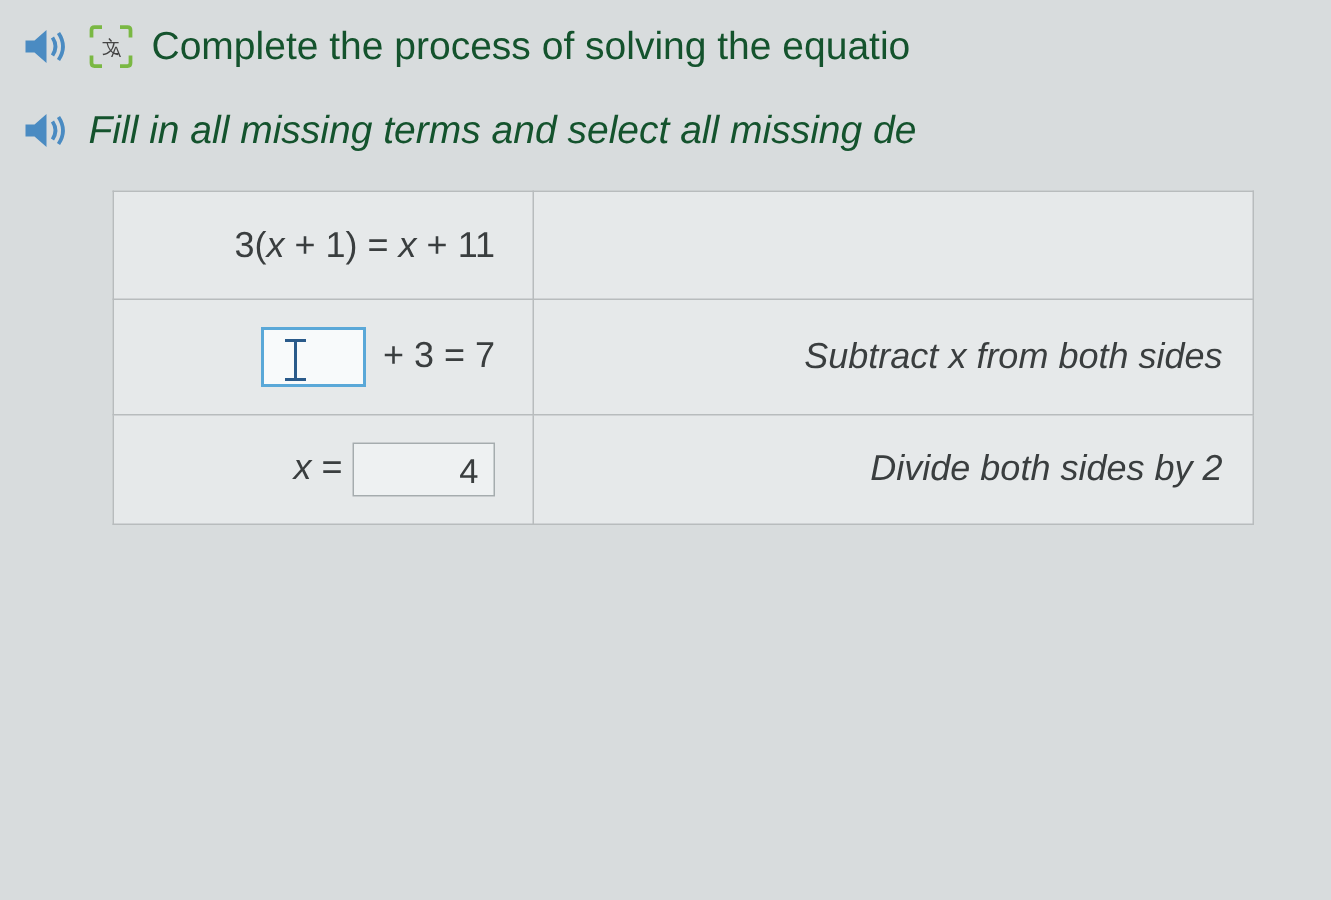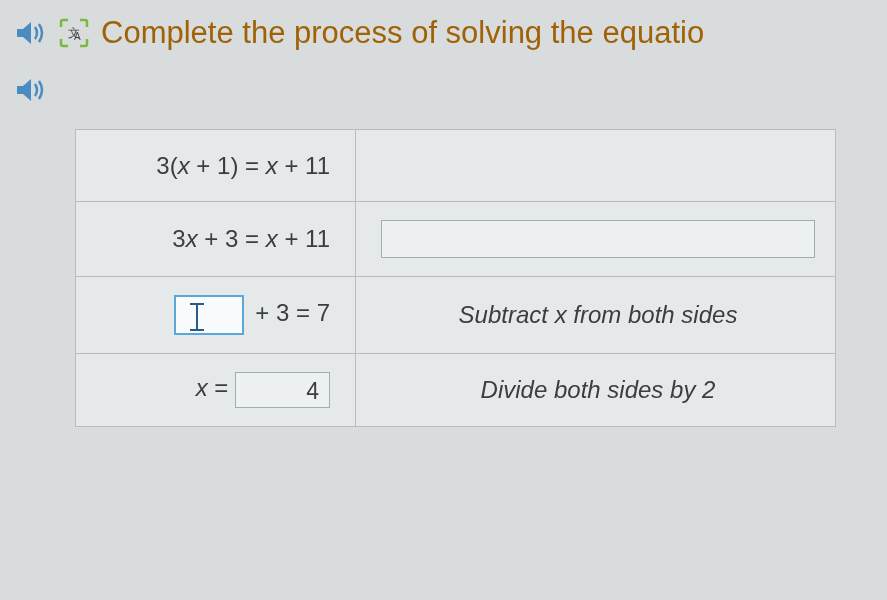--- a/index.html
+++ b/index.html
@@ -30,22 +30,22 @@
     .speaker-icon svg {
       width: 100%;
       height: 100%;
     }
     .scan-icon {
       width: 30px;
       height: 30px;
       flex-shrink: 0;
     }
     .instruction-text {
-      font-size: 31px;
-      color: #a16207;
+      font-size: 26px;
+      color: #14532d;
       white-space: nowrap;
     }
     .italic {
       font-style: italic;
     }
     .table-container {
       margin-left: 60px;
       margin-top: 10px;
     }
     table {
@@ -60,21 +60,21 @@
       vertical-align: middle;
       height: 72px;
     }
     td.equation-cell {
       text-align: right;
       min-width: 280px;
       font-family: Verdana, Arial, sans-serif;
       padding-right: 25px;
     }
     td.description-cell {
-      text-align: center;
+      text-align: right;
       min-width: 480px;
       font-style: italic;
       padding-left: 25px;
     }
     .var {
       font-style: italic;
     }
     .term-input {
       display: inline-block;
       width: 70px;
@@ -150,38 +150,31 @@
 </div>
 
 <div class="line">
   <span class="speaker-icon">
     <svg viewBox="0 0 32 28">
       <path d="M 2 10 L 2 18 L 8 18 L 16 25 L 16 3 L 8 10 Z" fill="#4a8bc2"></path>
       <path d="M 20 8 Q 24 14 20 20" stroke="#4a8bc2" stroke-width="2.5" fill="none"></path>
       <path d="M 24 5 Q 30 14 24 23" stroke="#4a8bc2" stroke-width="2.5" fill="none"></path>
     </svg>
   </span>
+  <span class="instruction-text italic">Fill in all missing terms and select all missing de</span>
 </div>
 
 <div class="table-container">
   <table>
     <tbody>
         <tr>
       <td class="equation-cell">
         <span>3(</span><span class="var">x</span><span> + 1) = </span><span class="var">x</span><span> + 11</span>
       </td>
       <td class="description-cell"></td>
-    </tr>
-    <tr>
-      <td class="equation-cell">
-        <span>3</span><span class="var">x</span><span> + 3 = </span><span class="var">x</span><span> + 11</span>
-      </td>
-      <td class="description-cell">
-        <span class="desc-input"></span>
-      </td>
     </tr>
     <tr>
       <td class="equation-cell">
         <span class="term-input"></span><span> + 3 = 7</span>
       </td>
       <td class="description-cell">
         <span>Subtract x from both sides</span>
       </td>
     </tr>
     <tr>

